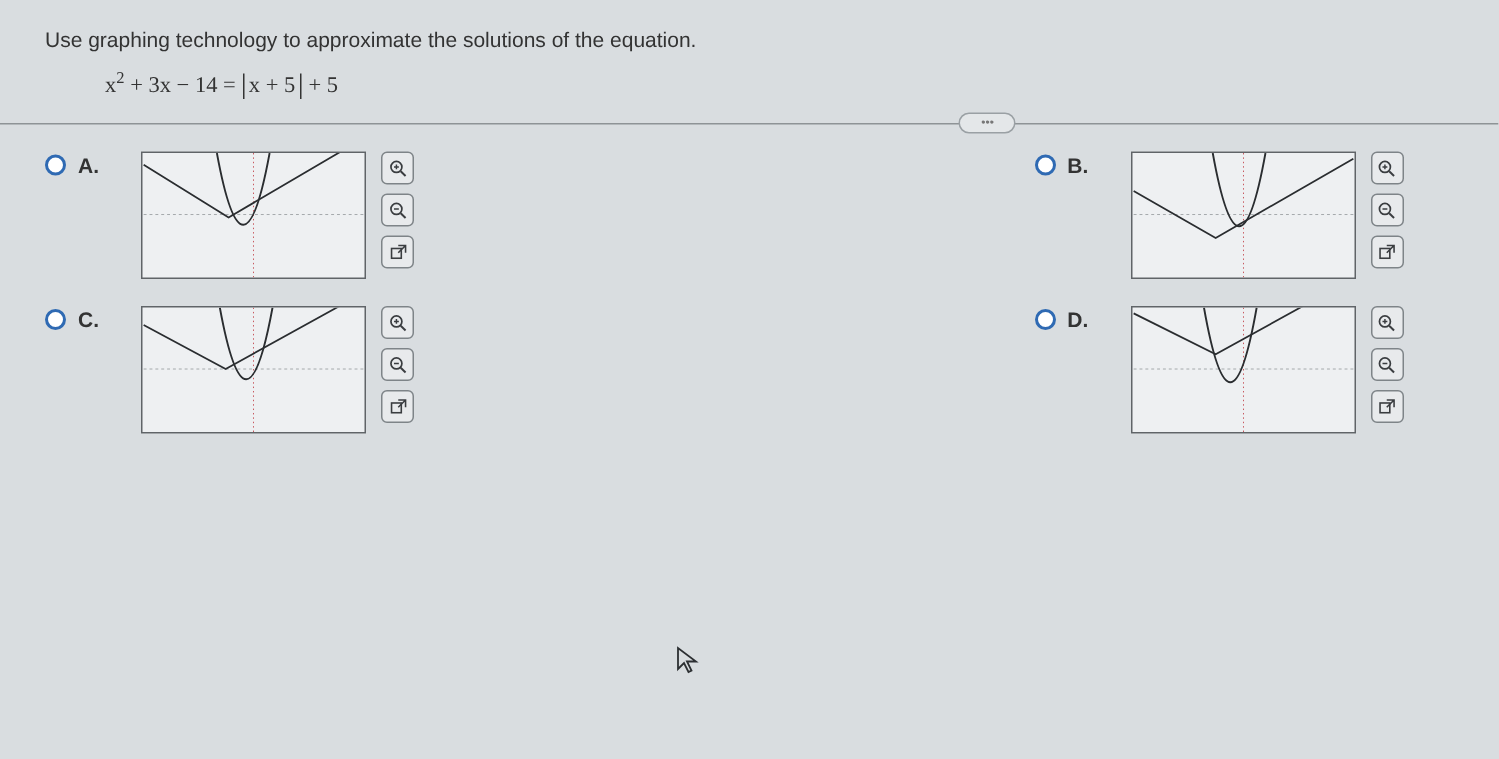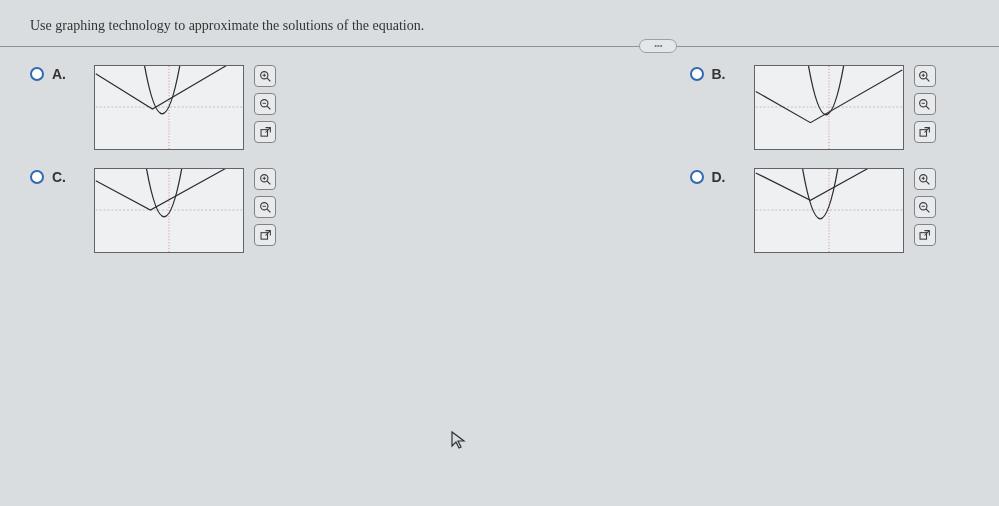--- a/index.html
+++ b/index.html
@@ -13,21 +13,20 @@
     font-size: 14px;
     color: #333;
     overflow: hidden;
     position: relative;
   }
   .page {
     padding: 18px 30px 20px 30px;
   }
   .instruction {
     margin-bottom: 12px;
-    font-family: Liberation Serif, serif;
   }
   .equation {
     margin: 10px 0 16px 40px;
     font-size: 15px;
     font-family: "Times New Roman", serif;
   }
   .equation .sup {
     font-size: 11px;
     vertical-align: super;
   }
@@ -136,20 +135,23 @@
     margin: 0 1px;
   }
 </style>
 </head>
 <body>
 
 <div class="page">
 
   <div class="instruction">Use graphing technology to approximate the solutions of the equation.</div>
 
+  <div class="equation">
+    <span>x</span><span class="sup">2</span><span> + 3x − 14 = </span><span class="abs-bars">x + 5</span><span> + 5</span>
+  </div>
 
   <div class="divider-wrap">
     <div class="divider"></div>
     <div class="handle">•••</div>
   </div>
 
 
   <div class="options">
 
     <div class="option">

